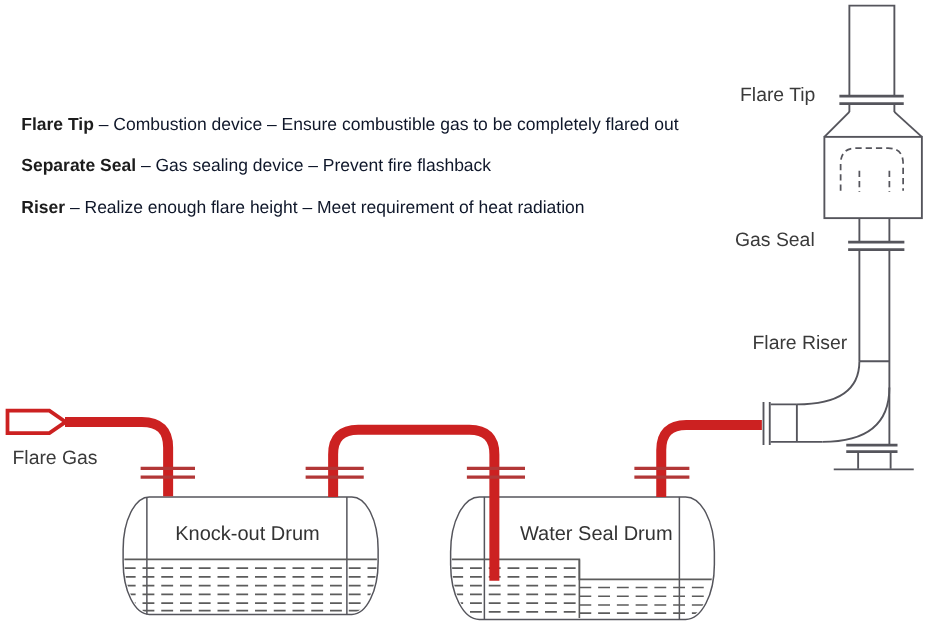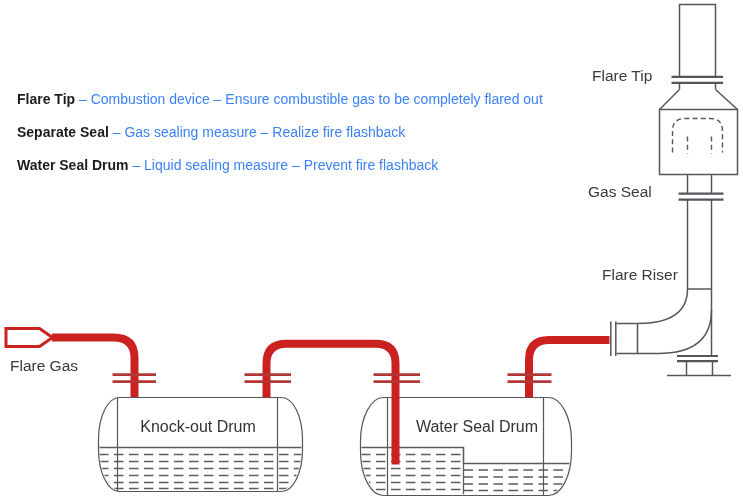--- a/index.html
+++ b/index.html
@@ -10,21 +10,21 @@
     overflow:hidden;
     font-family:"Liberation Sans",sans-serif;
   }
   
   .legend{
     position:absolute;left:17px;top:92px;
     font-size:14px;color:var(--text,#2d2d2d);
   }
   .legend-line{margin-bottom:19px;line-height:14px;white-space:nowrap;}
   .term{font-weight:bold;color:#1c1c1c;}
-  .desc{color:#3b82f6;}
+  .desc{color:#0f172a;}
   
   svg.diagram{position:absolute;left:0;top:0;}
   .ln{stroke:var(--line,#55555c);stroke-width:1.5;fill:none;}
   .thin{stroke-width:1.2;}
   .fillw{fill:#ffffff;}
   .flange{stroke-width:2.2;}
   .dashed{stroke-dasharray:5 3.2;stroke-width:1.4;}
   .liquid{stroke:var(--liquid,#5c5c5c);stroke-width:1.3;fill:none;}
   .liqdash{stroke-dasharray:9.5 5.5;}
   .pipe{stroke:var(--pipe-red,#cc2121);stroke-width:8;fill:none;}
@@ -38,25 +38,25 @@
 
 <div class="stage">
 
   <div class="legend">
     <div class="legend-line">
       <span class="term">Flare Tip</span>
       <span class="desc">– Combustion device – Ensure combustible gas to be completely flared out</span>
     </div>
     <div class="legend-line">
       <span class="term">Separate Seal</span>
-      <span class="desc">– Gas sealing measure – Realize fire flashback</span>
+      <span class="desc">– Gas sealing device – Prevent fire flashback</span>
     </div>
     <div class="legend-line">
-      <span class="term">Water Seal Drum</span>
-      <span class="desc">– Liquid sealing measure – Prevent fire flashback</span>
+      <span class="term">Riser</span>
+      <span class="desc">– Realize enough flare height – Meet requirement of heat radiation</span>
     </div>
   </div>
 
   <svg class="diagram" width="743" height="498" viewBox="0 0 743 498">
     <defs>
       <clipPath id="koclip">
           <rect x="99.5" y="398.5" width="202" height="92" rx="21" ry="42"></rect>
         </clipPath>
       <clipPath id="wsclip">
           <rect x="361.5" y="398.5" width="209" height="96" rx="23" ry="44"></rect>

